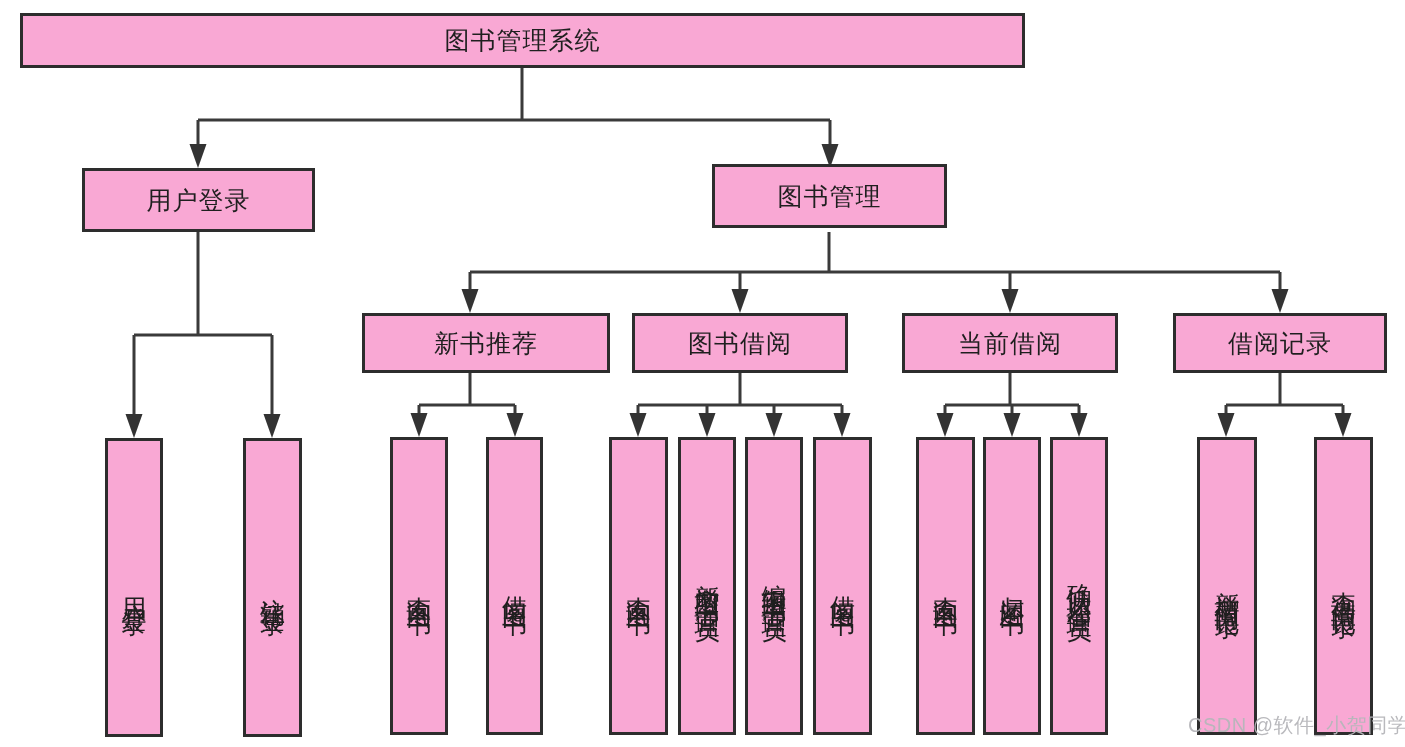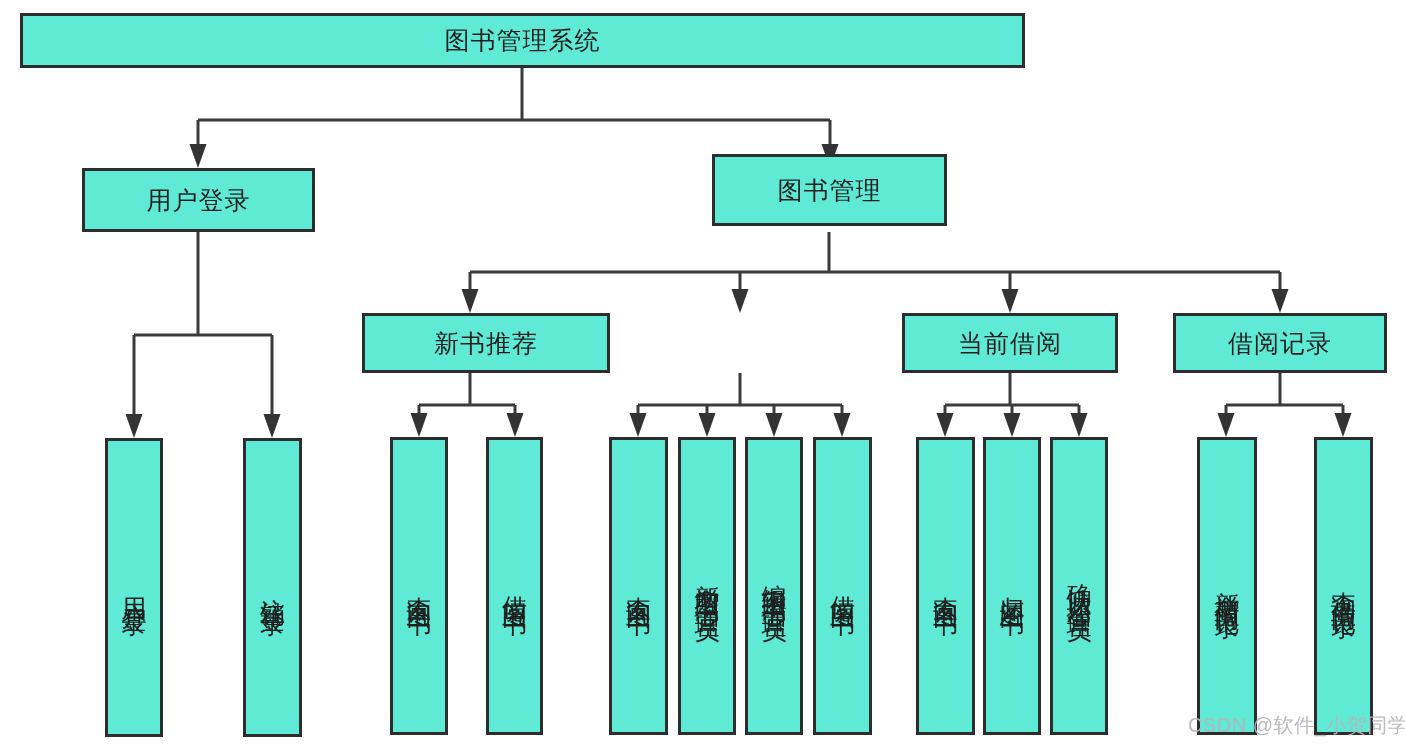--- a/index.html
+++ b/index.html
@@ -21,21 +21,21 @@
     stroke-width: 3;
     fill: none;
   }
   .connectors polygon {
     fill: #333333;
     stroke: none;
   }
   .box {
     position: absolute;
     box-sizing: border-box;
-    background: #5eead4;
+    background: #f9a8d4;
     border: 3px solid #2d2d2d;
     display: flex;
     align-items: center;
     justify-content: center;
     color: #1f1f1f;
   }
   .h-label {
     font-size: 25px;
     letter-spacing: 1px;
     white-space: nowrap;
@@ -115,26 +115,29 @@
     </g>
   </svg>
 
   <div class="box" style="left:20px; top:13px; width:1005px; height:55px;">
     <span class="h-label">图书管理系统</span>
   </div>
 
   <div class="box" style="left:82px; top:168px; width:233px; height:64px;">
     <span class="h-label">用户登录</span>
   </div>
-  <div class="box" style="left:712px; top:154px; width:235px; height:72px;">
+  <div class="box" style="left:712px; top:164px; width:235px; height:64px;">
     <span class="h-label">图书管理</span>
   </div>
 
   <div class="box" style="left:362px; top:313px; width:248px; height:60px;">
     <span class="h-label">新书推荐</span>
+  </div>
+  <div class="box" style="left:632px; top:313px; width:216px; height:60px;">
+    <span class="h-label">图书借阅</span>
   </div>
   <div class="box" style="left:902px; top:313px; width:216px; height:60px;">
     <span class="h-label">当前借阅</span>
   </div>
   <div class="box" style="left:1173px; top:313px; width:214px; height:60px;align-items:center;">
     <span class="h-label">借阅记录</span>
   </div>
 
   <div class="box" style="left:105px; top:438px; width:58px; height:299px;">
     <span class="v-label">用户登录</span>

